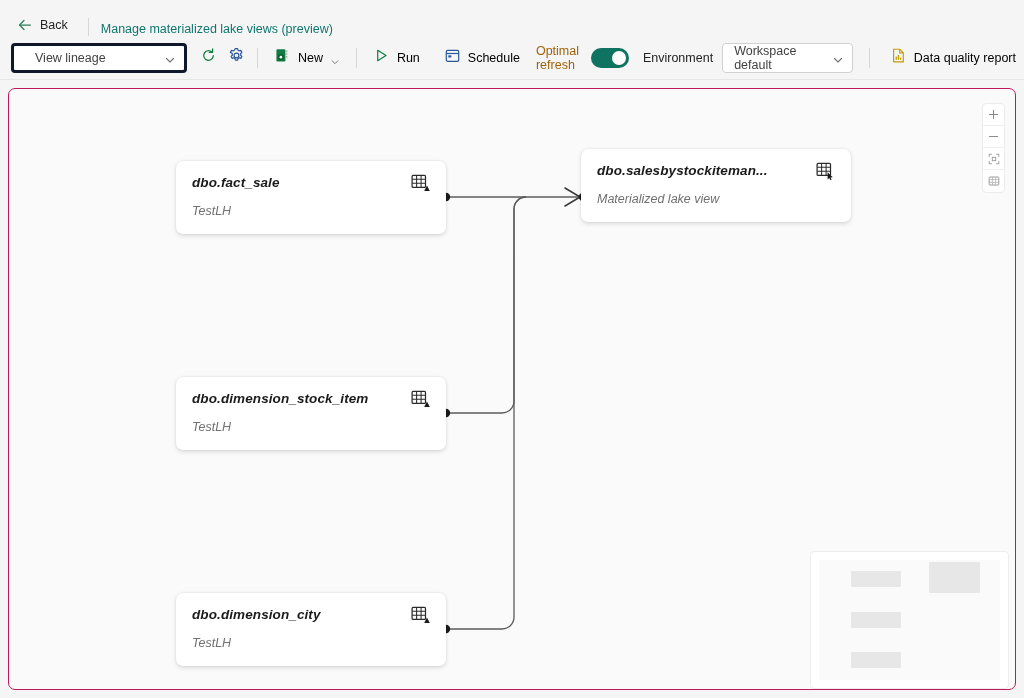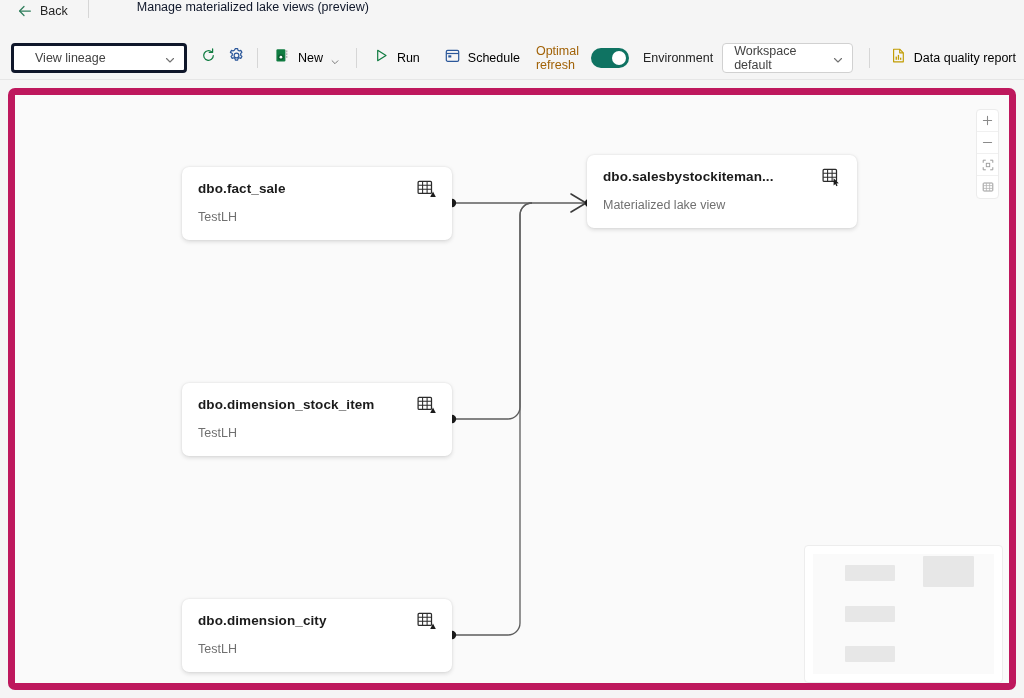--- a/index.html
+++ b/index.html
@@ -9,38 +9,38 @@
     overflow: hidden;
     background: #f5f5f5;
     font-family: "Liberation Sans", sans-serif;
     -webkit-font-smoothing: antialiased;
   }
 
   
   #header {
     position: absolute; left: 0; top: 0;
     width: 1024px; height: 36px;
-    display: flex; align-items: flex-start;
+    display: flex; align-items: flex-end;
     background: #f5f5f5;
   }
   #back-btn {
     display: flex; align-items: center; gap: 7px;
     margin-left: 11px; padding: 3px 6px;
     border-radius: 4px; cursor: pointer;
   }
   .back-arrow { width: 16px; height: 16px; display: block; }
   #back-label {
     font-size: 12.5px; color: #242424; line-height: 1;
   }
   .hdr-sep {
     width: 1px; height: 18px; background: #d6d6d6;
     margin: 0 12px 0 14px;
   }
   #page-title {
-    font-size: 12.5px; color: #0f172a; font-weight: 400; margin-left: 36px;
+    font-size: 12.5px; color: #0f766e; font-weight: 400;
   }
 
   
   #toolbar {
     position: absolute; left: 0; top: 36px;
     width: 1024px; height: 44px;
     display: flex; align-items: center;
     background: #f5f5f5;
     border-bottom: 1px solid #e6e6e6;
   }
@@ -106,23 +106,24 @@
   #environment-select-value {
     flex: 1; font-size: 12.5px; color: #424242;
   }
 
   
   #canvas {
     position: absolute;
     left: 8px; top: 88px;
     width: 1008px; height: 602px;
     background: #fafafa;
-    border: 7px solid #be185d;
+    border: 1px solid #be185d;
     border-radius: 7px;
     overflow: hidden;
+    font-style: italic;
   }
   #edges-svg {
     position: absolute; left: 0; top: 0;
     width: 1008px; height: 602px;
     pointer-events: none;
   }
 
   
   .node {
     position: absolute;

